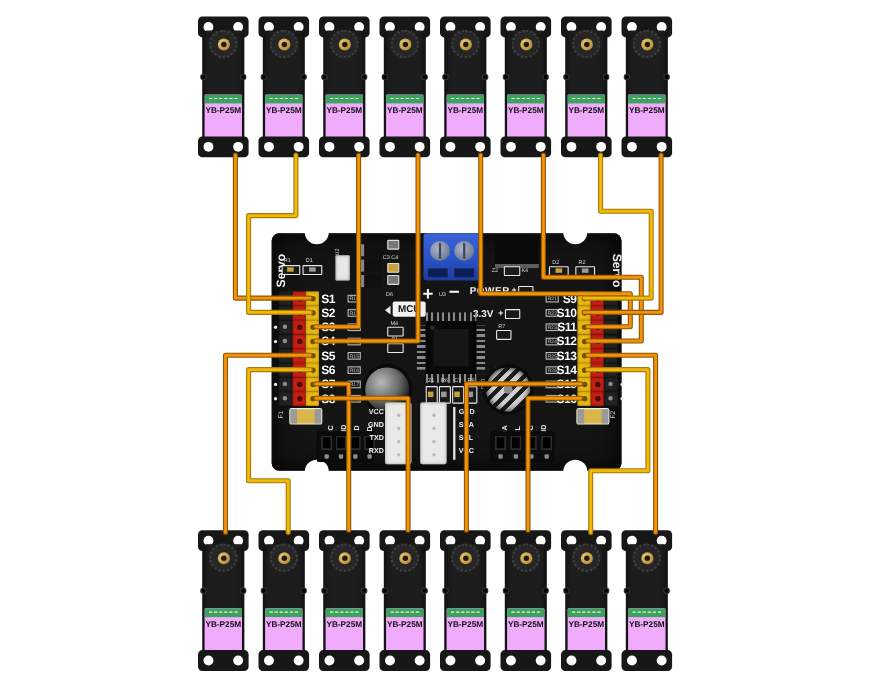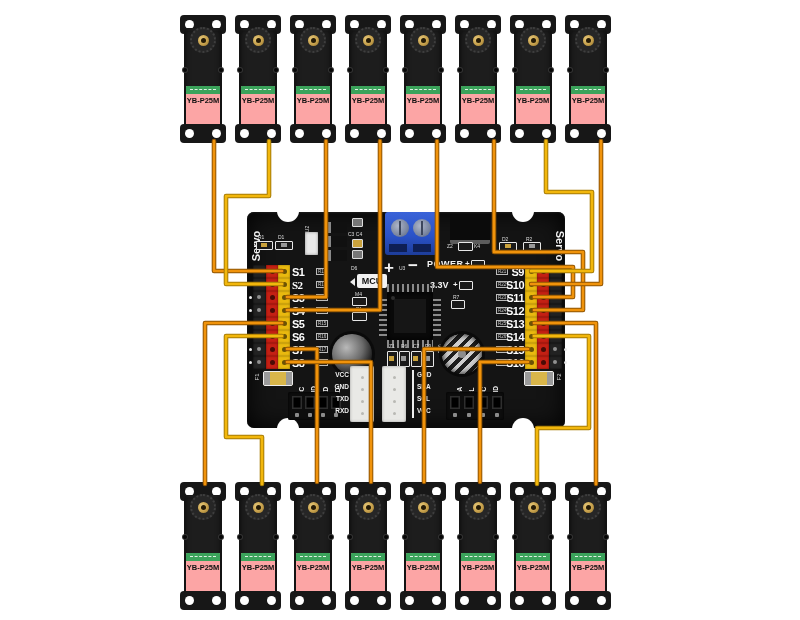--- a/index.html
+++ b/index.html
@@ -13,21 +13,21 @@
   .hole.l{left:5px;} .hole.r{right:5px;}
   .sbody{position:absolute;left:4px;top:13px;width:38px;height:102px;background:#1d1d1d;
          border-radius:4px;box-shadow:inset 0 0 6px #000, inset 0 2px 2px #333;}
   .shaft-outer{position:absolute;left:10px;top:12px;width:26px;height:26px;border-radius:50%;
          background:#262626;border:2.5px dotted #3e3e3e;box-sizing:border-box;}
   .shaft-brass{position:absolute;left:17.5px;top:19.5px;width:11px;height:11px;border-radius:50%;
          background:radial-gradient(circle at 35% 35%,#e6c87a,#c6a04b 55%,#8a6d2a);}
   .shaft-hole{position:absolute;left:20.5px;top:22.5px;width:5px;height:5px;border-radius:50%;background:#241a06;}
   .screw{position:absolute;top:53px;width:4px;height:4px;border-radius:50%;background:#060606;box-shadow:0 0 0 1px #333;}
   .screw.l{left:3px;} .screw.r{right:3px;}
-  .slabel{position:absolute;left:6px;top:71px;width:34px;height:46px;background:#fca5a5;border-radius:1px;overflow:hidden;}
+  .slabel{position:absolute;left:6px;top:71px;width:34px;height:46px;background:#f0abfc;border-radius:1px;overflow:hidden;}
   .sband{position:absolute;left:0;top:0;width:34px;height:8px;background:#3ba35b;}
   .sband i{position:absolute;left:4px;top:3px;width:26px;border-top:1.5px dashed rgba(255,255,255,.85);}
   .smodel{position:absolute;left:0;top:10px;width:34px;text-align:center;font-size:7.5px;font-weight:bold;color:#101010;letter-spacing:0px;}
   
   #board{position:absolute;left:247px;top:212px;width:318px;height:216px;background:#141414;border-radius:7px;
          box-shadow:inset 0 0 24px #000, inset 0 1px 2px #3a3a3a;}
   .notch{position:absolute;width:22px;height:22px;border-radius:50%;background:#fff;}
   .bel{position:absolute;} 
   .wt{color:#f2f2f2;font-weight:bold;}
   .tiny{font-size:5px;color:#ddd;}
@@ -619,21 +619,21 @@
         <div class="pinrow-dot" style="left:2px;top:71px;"></div>
         <div class="cellb" style="left:6px;top:66px;">
           <div class="pdot" style="left:4px;top:4px;background:#8f8f8f;width:4px;height:4px;"></div>
         </div>
         <div class="cellr" style="left:19px;top:66px;">
           <div class="pdot" style="left:3.5px;top:4px;background:#4a0b06;"></div>
         </div>
         <div class="celly" style="left:31px;top:66px;">
           <div class="pdot" style="left:3.5px;top:4px;background:#6b5305;"></div>
         </div>
-        <div class="chlab" style="left:45px;top:67px;font-family:Liberation Serif, serif;">S2</div>
+        <div class="chlab" style="left:45px;top:67px;">S2</div>
         <div class="reflab" style="left:69px;top:69px;">R12</div>
         <div class="pinrow-dot" style="left:2px;top:84px;"></div>
         <div class="cellb" style="left:6px;top:79px;">
           <div class="pdot" style="left:4px;top:4px;background:#8f8f8f;width:4px;height:4px;"></div>
         </div>
         <div class="cellr" style="left:19px;top:79px;">
           <div class="pdot" style="left:3.5px;top:4px;background:#4a0b06;"></div>
         </div>
         <div class="celly" style="left:31px;top:79px;">
           <div class="pdot" style="left:3.5px;top:4px;background:#6b5305;"></div>

